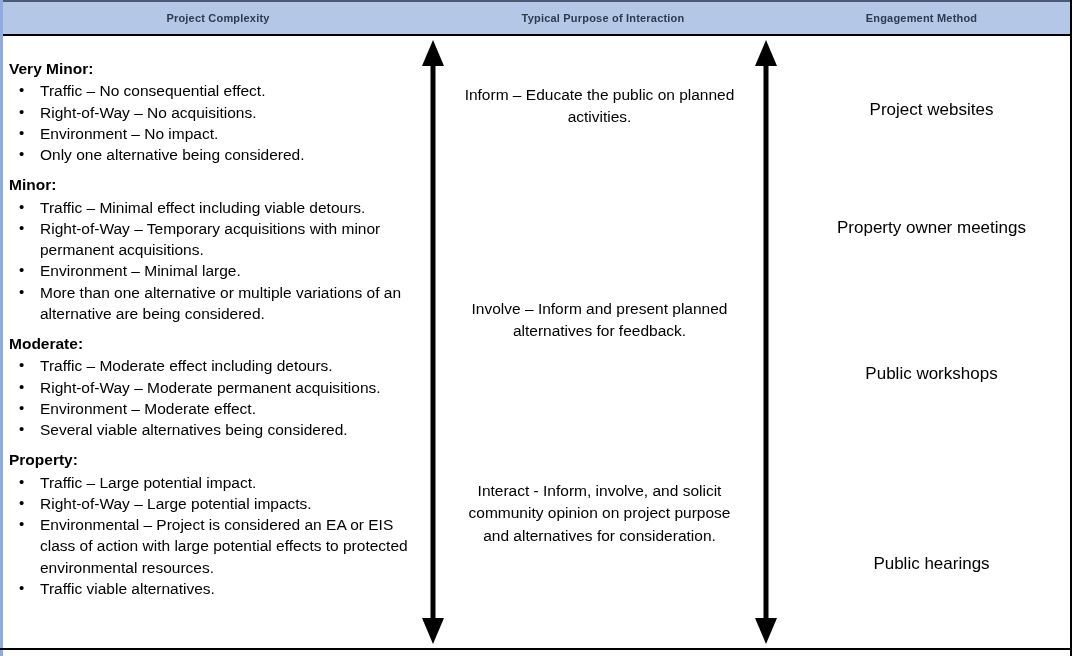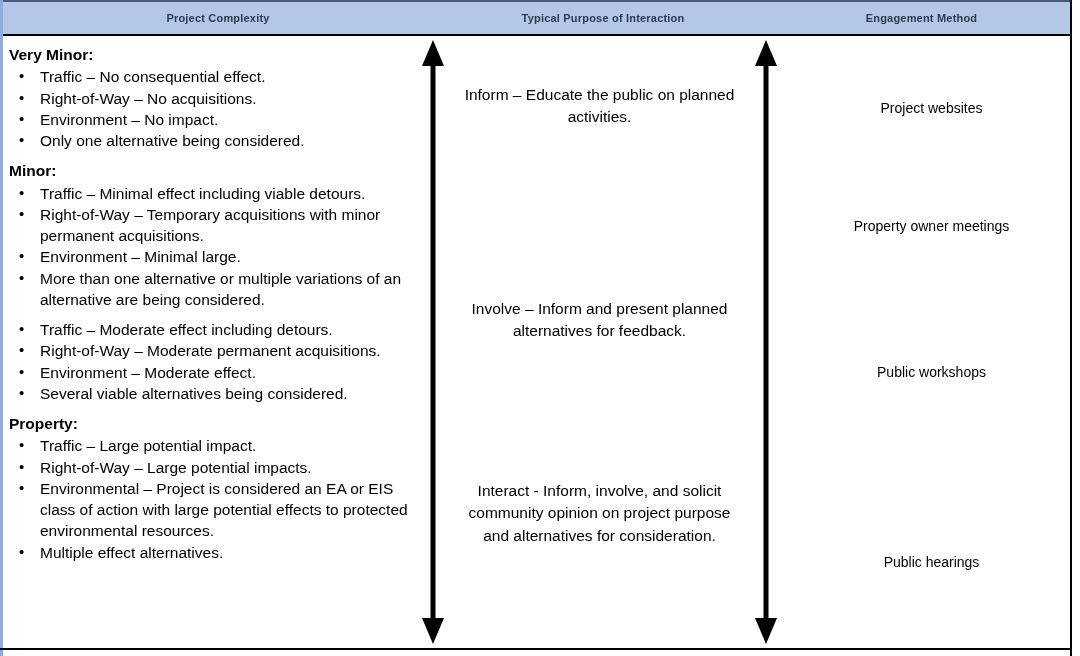--- a/index.html
+++ b/index.html
@@ -80,21 +80,21 @@
     width: 1067px;
     height: 612px;
   }
 
   
   .col-complexity {
     position: absolute;
     left: 0px; top: 0px;
     width: 418px;
     height: 612px;
-    padding: 8px 4px 0 6px;
+    padding: 22px 4px 0 6px;
     box-sizing: border-box;
   }
   .group { margin-bottom: 9px; }
   .group-title {
     font-size: 15.5px;
     font-weight: bold;
     color: #000000;
     line-height: 1.38;
     margin-bottom: 1px;
   }
@@ -157,21 +157,21 @@
     position: absolute;
     left: 790px; top: 0;
     width: 277px;
     height: 612px;
   }
   .method-item {
     position: absolute;
     left: 0;
     width: 277px;
     text-align: center;
-    font-size: 14px;
+    font-size: 17px;
     color: #000000;
     line-height: 1.45;
   }
   .method-0 { top: 62px; }
   .method-1 { top: 180px; }
   .method-2 { top: 326px; }
   .method-3 { top: 516px; }
 </style>
 </head>
 <body>
@@ -227,20 +227,21 @@
           <span class="bullet-dot">•</span>
           <span class="bullet-text">Environment – Minimal large.</span>
         </div>
         <div class="bullet-row">
           <span class="bullet-dot">•</span>
           <span class="bullet-text">More than one alternative or multiple variations of an alternative are being considered.</span>
         </div>
       </div>
 
       <div class="group">
+        <div class="group-title">Moderate:</div>
         <div class="bullet-row">
           <span class="bullet-dot">•</span>
           <span class="bullet-text">Traffic – Moderate effect including detours.</span>
         </div>
         <div class="bullet-row">
           <span class="bullet-dot">•</span>
           <span class="bullet-text">Right-of-Way – Moderate permanent acquisitions.</span>
         </div>
         <div class="bullet-row">
           <span class="bullet-dot">•</span>
@@ -261,21 +262,21 @@
         <div class="bullet-row">
           <span class="bullet-dot">•</span>
           <span class="bullet-text">Right-of-Way – Large potential impacts.</span>
         </div>
         <div class="bullet-row">
           <span class="bullet-dot">•</span>
           <span class="bullet-text">Environmental – Project is considered an EA or EIS class of action with large potential effects to protected environmental resources.</span>
         </div>
         <div class="bullet-row">
           <span class="bullet-dot">•</span>
-          <span class="bullet-text">Multiple effect alternatives.</span>
+          <span class="bullet-text">Traffic viable alternatives.</span>
         </div>
       </div>
 
     </div>
 
     <div class="arrow-col a1">
       <svg class="arrow-svg" width="40" height="612" viewBox="0 0 40 612">
         <line x1="20" y1="14" x2="20" y2="598" stroke="#000000" stroke-width="5"></line>
         <polygon points="20,4 31,30 9,30" fill="#000000"></polygon>
         <polygon points="20,608 31,582 9,582" fill="#000000"></polygon>

